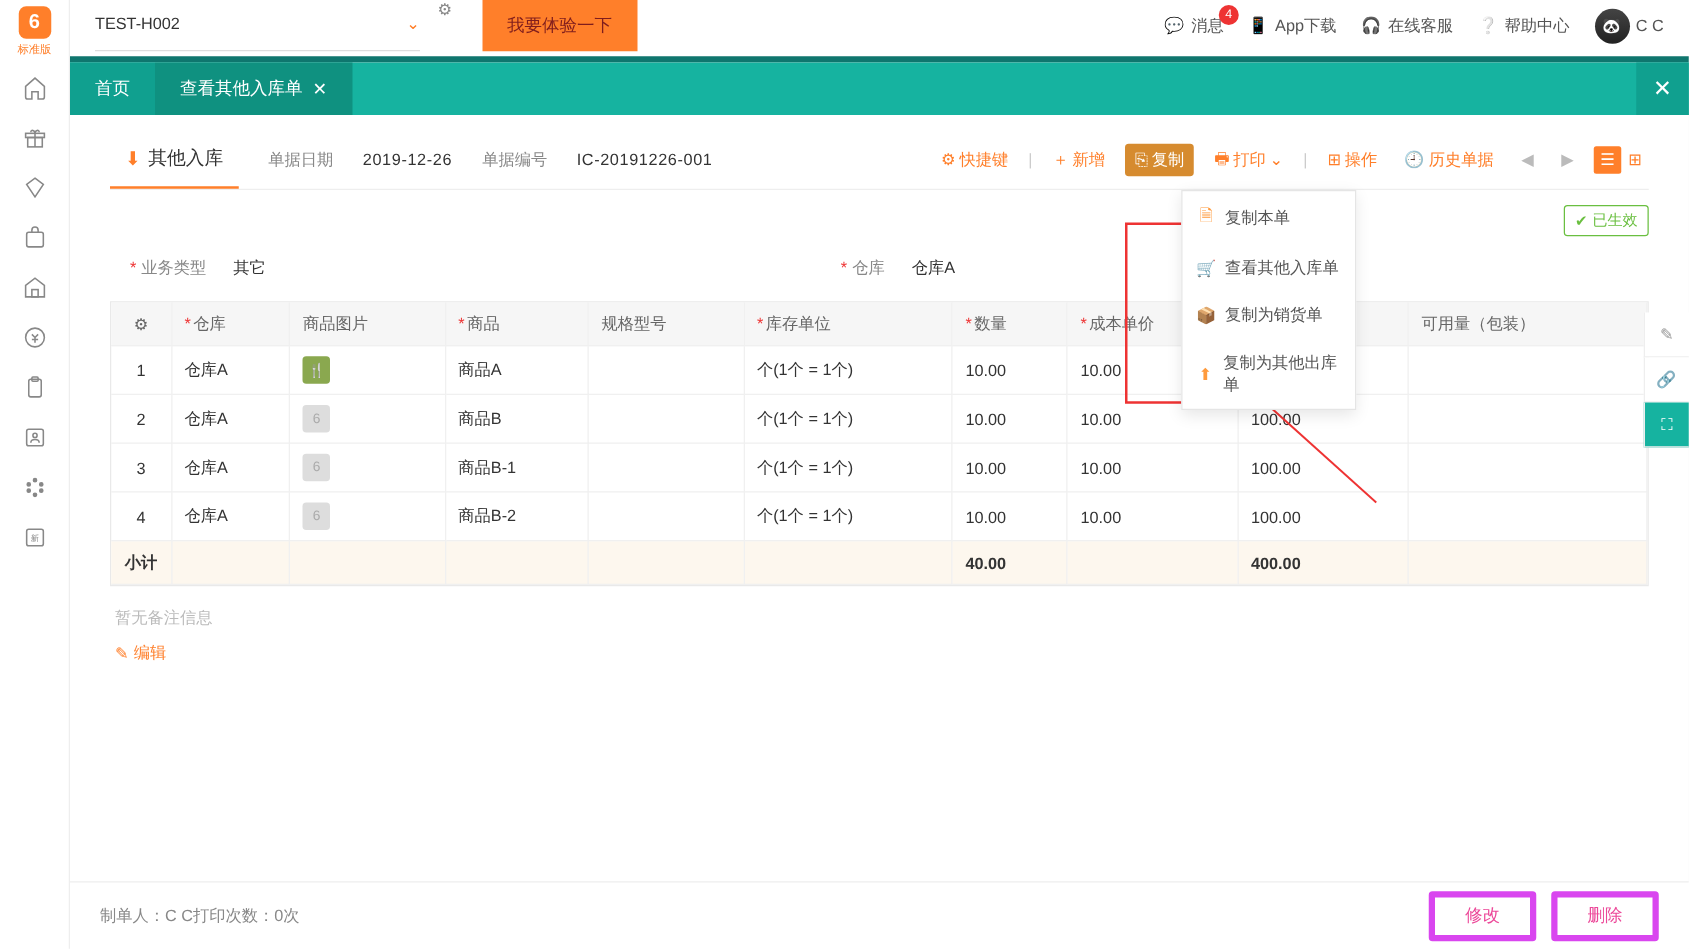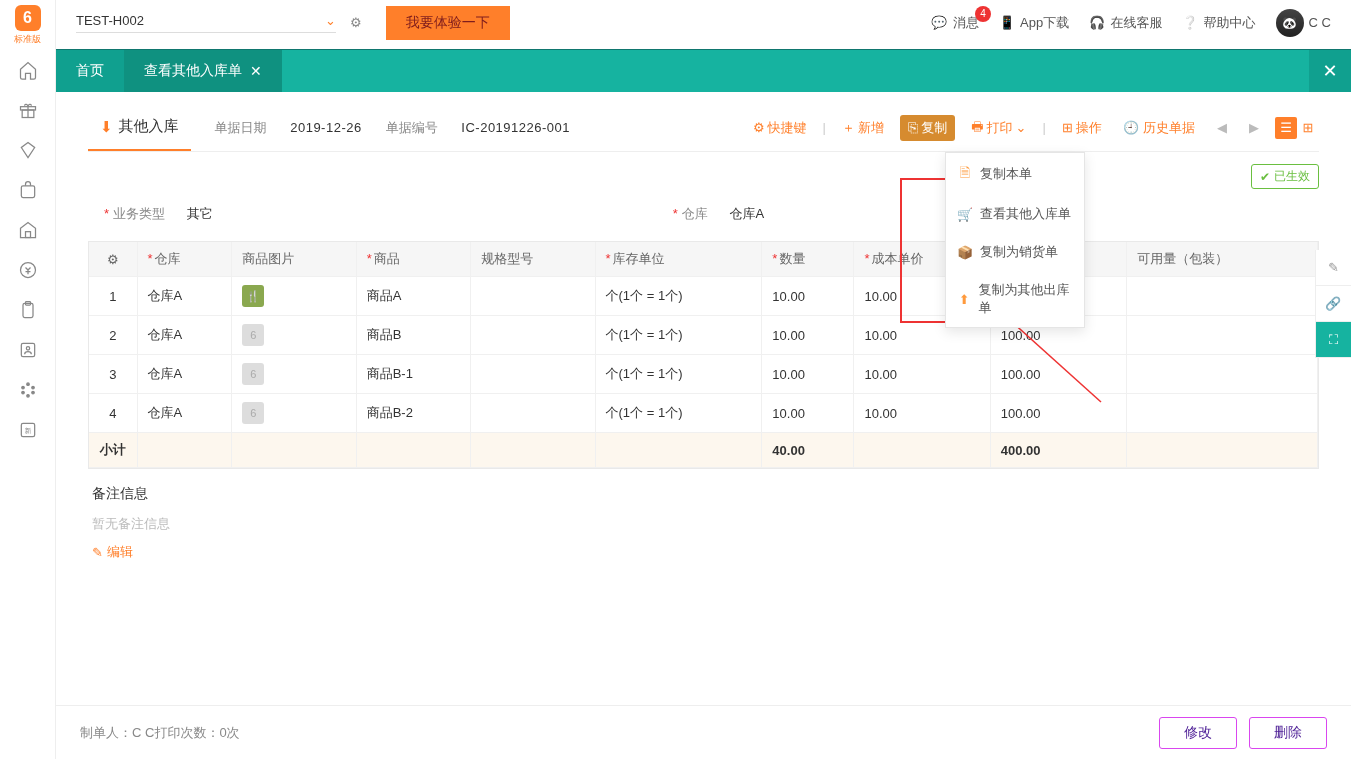--- a/index.html
+++ b/index.html
@@ -5,21 +5,21 @@
 * { box-sizing: border-box; margin: 0; padding: 0; }
 body { font-family: "Microsoft YaHei", "PingFang SC", Arial, sans-serif; font-size: 13px; color: #333; background: #f5f5f5; }
 .app { display: flex; height: 759px; width: 1351px; position: relative; background: #fff; }
 .sidebar { width: 56px; background: #fff; border-right: 1px solid #eee; display: flex; flex-direction: column; align-items: center; }
 .logo-wrap { height: 50px; width: 100%; display: flex; flex-direction: column; align-items: center; justify-content: center; }
 .logo-icon { width: 26px; height: 26px; background: #ff7f2a; border-radius: 6px; display: flex; align-items: center; justify-content: center; color: #fff; font-weight: bold; font-size: 16px; }
 .logo-sub { font-size: 9px; color: #ff7f2a; margin-top: 2px; }
 .side-item { width: 56px; height: 40px; display: flex; align-items: center; justify-content: center; color: #666; cursor: pointer; }
 .side-item svg { width: 20px; height: 20px; stroke: #888; fill: none; stroke-width: 1.5; }
 .main { flex: 1; display: flex; flex-direction: column; min-width: 0; }
-.topbar { height: 50px; background: #fff; border-bottom: 1px solid #0f766e; display: flex; align-items: center; padding: 0 20px 4px 20px; }
+.topbar { height: 50px; background: #fff; border-bottom: 5px solid #0f766e; display: flex; padding: 0 20px 4px 20px; }
 .tenant-select { display: flex; align-items: center; width: 260px; border-bottom: 1px solid #ddd; padding-bottom: 4px; color: #333; }
 .tenant-select .chev { margin-left: auto; color: #ff7f2a; }
 .gear-btn { margin-left: 14px; color: #888; }
 .trial-btn { margin-left: 24px; background: #ff7f2a; color: #7f1d1d; border: none; border-radius: 0; padding: 8px 20px; cursor: pointer; font-size: 14px; }
 .top-right { margin-left: auto; display: flex; align-items: center; gap: 20px; color: #555; }
 .top-link { display: flex; align-items: center; gap: 5px; cursor: pointer; position: relative; }
 .badge { position: absolute; top: -8px; right: -12px; background: #e33; color: #fff; font-size: 10px; min-width: 16px; height: 16px; border-radius: 8px; display: flex; align-items: center; justify-content: center; padding: 0 3px; }
 .avatar { width: 28px; height: 28px; border-radius: 50%; background: linear-gradient(#444, #222); display: flex; align-items: center; justify-content: center; color: #fff; font-size: 12px; }
 .tabbar { height: 42px; background: #16b3a0; display: flex; align-items: stretch; color: #fff; }
 .tab { display: flex; align-items: center; padding: 16px 20px; cursor: pointer; gap: 8px; font-size: 14px; }
@@ -62,21 +62,21 @@
 .col-gear { width: 48px; text-align: center; }
 .img-cell { display: inline-flex; width: 22px; height: 22px; align-items: center; justify-content: center; border-radius: 3px; color: #fff; font-size: 11px; }
 .img-green { background: #8aa84f; }
 .img-grey { background: #ddd; color: #aaa; }
 .notes { padding: 16px 4px; }
 .notes h4 { font-size: 14px; color: #333; font-weight: normal; margin-bottom: 12px; }
 .notes .empty { color: #bbb; font-size: 13px; }
 .edit-link { color: #ff7f2a; display: inline-flex; align-items: center; gap: 4px; margin-top: 10px; cursor: pointer; font-size: 13px; }
 .footer { position: absolute; bottom: 0; left: 56px; right: 0; height: 54px; background: #fff; border-top: 1px solid #eee; display: flex; align-items: center; padding: 0 24px; font-size: 13px; color: #888; }
 .footer .btns { margin-left: auto; display: flex; gap: 12px; }
-.footer button { background: #fff; border: 1px solid #d946ef; border-radius: 3px; padding: 6px 24px; cursor: pointer; font-size: 14px; color: #4c1d95; }
+.footer button { background: #fff; border: 5px solid #d946ef; border-radius: 3px; padding: 6px 24px; cursor: pointer; font-size: 14px; color: #ec4899; }
 .right-rail { position: absolute; right: 0; top: 250px; width: 36px; display: flex; flex-direction: column; gap: 0; }
 .rail-item { width: 36px; height: 36px; border-left: 1px solid #eee; border-bottom: 1px solid #eee; display: flex; align-items: center; justify-content: center; color: #999; cursor: pointer; background: #fff; }
 .rail-item.teal { background: #16b3a0; color: #fff; }
 .annotation-box { position: absolute; top: 86px; right: 274px; width: 177px; height: 145px; border: 2px solid #e33; pointer-events: none; z-index: 15; }
 .annotation-text { position: absolute; top: 292px; right: 60px; color: #e33; font-size: 16px; line-height: 1.5; z-index: 16; }
 .annotation-arrow { position: absolute; top: 210px; right: 240px; z-index: 16; }
 </style>
 </head>
 <body>
 
@@ -360,21 +360,20 @@
                   <td>40.00</td>
                   <td></td>
                   <td>400.00</td>
                   <td></td>
                 </tr>
               </tbody>
           </table>
         </div>
 
         <div class="notes">
-          <h4>备注信息</h4>
           <div class="empty">暂无备注信息</div>
           <div class="edit-link">
             <span>✎</span>
             <span>编辑</span>
           </div>
         </div>
       </div>
 
       <div class="annotation-box"></div>
       <svg class="annotation-arrow" width="120" height="120">

